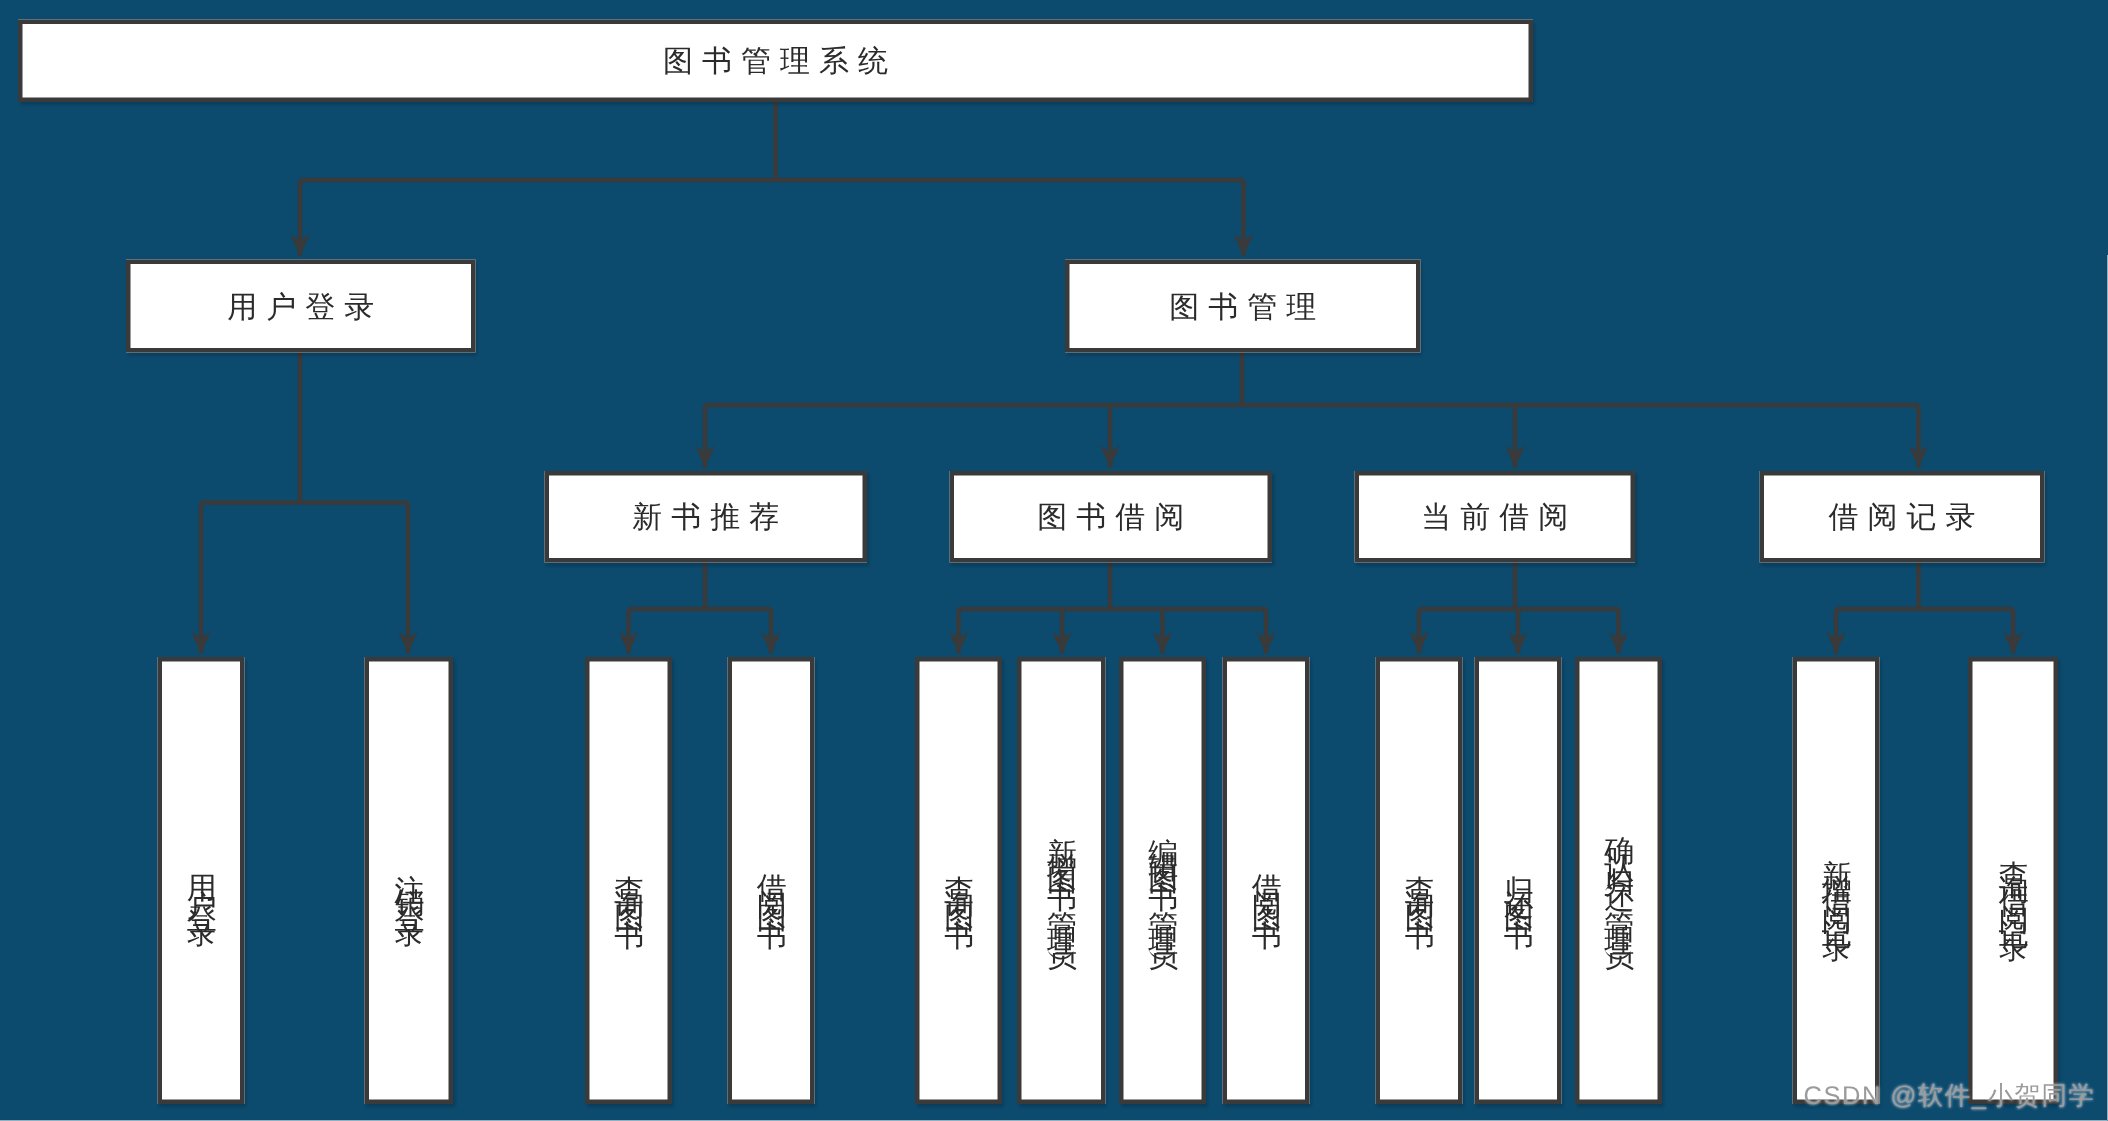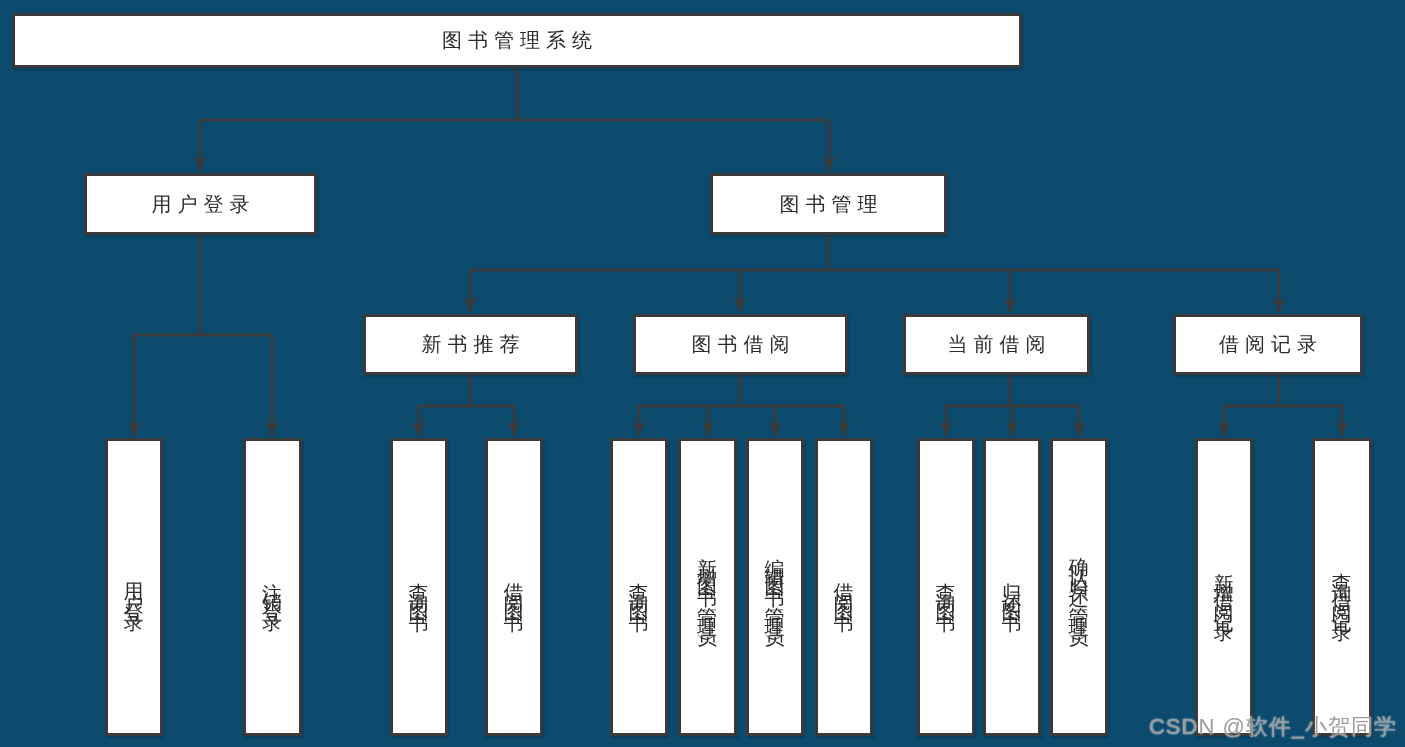--- a/index.html
+++ b/index.html
@@ -12,21 +12,21 @@
     display:flex;align-items:center;justify-content:center;
     box-shadow:1px 2px 2px rgba(0,0,0,0.18);
   }
   .h-label{font-size:20px;letter-spacing:6px;text-indent:6px;white-space:nowrap;}
   .v-label{
     writing-mode:vertical-rl;text-orientation:mixed;
     font-size:20px;letter-spacing:10px;line-height:1;white-space:nowrap;
   }
   #connectors{position:absolute;left:0;top:0;pointer-events:none;}
   #watermark{
-    position:absolute;right:8px;bottom:5px;font-size:22px;letter-spacing:1px;
+    position:absolute;right:8px;bottom:5px;font-size:17px;letter-spacing:1px;
     color:#9b9b9b;text-shadow:0 0 2px rgba(255,255,255,0.9);white-space:nowrap;
   }
 </style>
 </head>
 <body>
 
 <div id="canvas">
 
   <svg id="connectors" width="1405" height="747" viewBox="0 0 1405 747">
     <defs>

